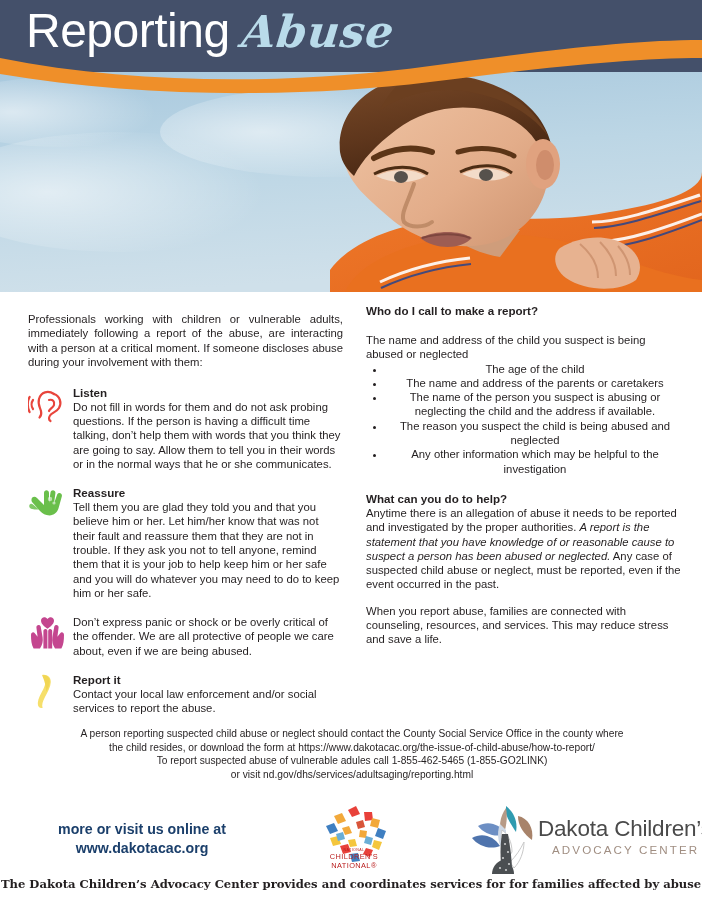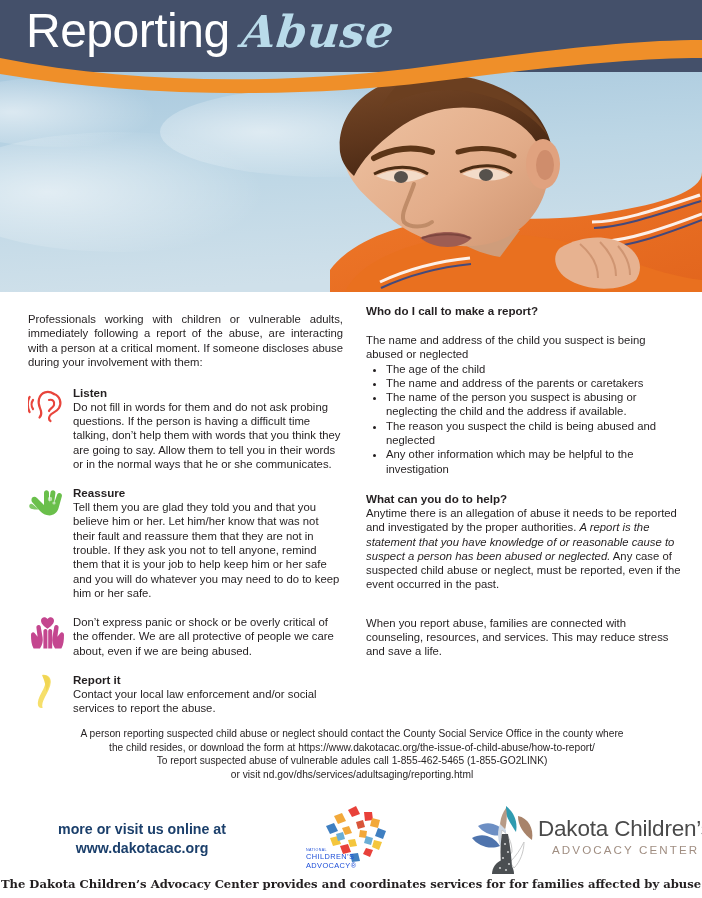--- a/index.html
+++ b/index.html
@@ -34,33 +34,33 @@
 
   .tip{position:relative;margin-bottom:15px;padding-left:45px;min-height:34px;}
   .tip-icon{position:absolute;left:0;top:0;width:40px;height:38px;}
   .tip h3{margin:8px 0 0 0;font-size:11.6px;font-weight:bold;line-height:14px;}
   .tip p{margin:0;font-size:11.3px;line-height:14.3px;}
 
   .rq h3{margin:0 0 0 0;font-size:11.6px;font-weight:bold;line-height:15px;}
   .rq p{margin:0;font-size:11.3px;line-height:14.3px;}
   .rq{margin-bottom:15px;}
   .rq ul{margin:0;padding-left:20px;list-style:disc;}
-  .rq li{font-size:11.3px;line-height:14.3px;margin:0;}
+  .rq li{font-size:11.3px;line-height:14.3px;margin:0;text-align:center;}
   .bi{font-weight:normal;font-style:italic;}
 
   
   .footnote{position:absolute;left:28px;top:727px;width:648px;text-align:center;
     font-size:10.2px;line-height:13.6px;}
 
   
   .callout{position:absolute;left:22px;top:820px;width:240px;text-align:center;
     color:#1b3f6b;font-size:14.2px;line-height:18.5px;font-weight:600;}
 
   .nca{position:absolute;left:306px;top:806px;width:96px;height:74px;}
-  .nca-text{position:absolute;left:306px;top:848px;width:96px;color:#1d4ed8;}
+  .nca-text{position:absolute;left:306px;top:848px;width:96px;text-align:center;color:#b91c1c;}
   .nca-t1{font-size:3.6px;letter-spacing:0.4px;line-height:5px;}
   .nca-t2{font-size:7.4px;letter-spacing:0.4px;line-height:8.5px;}
   .nca-t3{font-size:7.4px;letter-spacing:0.4px;line-height:8.5px;}
 
   .dcac{position:absolute;left:462px;top:800px;width:220px;height:78px;}
   .dcac-name{position:absolute;left:538px;top:816px;font-size:22.5px;color:#4a4a4a;
     font-weight:400;letter-spacing:-0.2px;white-space:nowrap;}
   .dcac-sub{position:absolute;left:552px;top:843px;font-size:11.6px;color:#a08e82;
     letter-spacing:2.1px;white-space:nowrap;}
 
@@ -248,21 +248,21 @@
         <li>The name and address of the parents or caretakers</li>
         <li>The name of the person you suspect is abusing or neglecting the child and the address if available.</li>
         <li>The reason you suspect the child is being abused and neglected</li>
         <li>Any other information which may be helpful to the investigation</li>
       </ul>
     </div>
 
     <div class="rq">
       <h3>What can you do to help?</h3>
       <p><span>Anytime there is an allegation of abuse it needs to be reported and investigated by the proper authorities. </span><span class="bi">A report is the statement that you have knowledge of or reasonable cause to suspect a person has been abused or neglected.</span><span> Any case of suspected child abuse or neglect, must be reported, even if the event occurred in the past.</span></p>
-      <p style="margin-top:24px">When you report abuse, families are connected with counseling, resources, and services. This may reduce stress and save a life.</p>
+      <p style="margin-top:12px">When you report abuse, families are connected with counseling, resources, and services. This may reduce stress and save a life.</p>
     </div>
 
   </div>
 
   <div class="footnote">
     <div>A person reporting suspected child abuse or neglect should contact the County Social Service Office in the county where</div>
     <div>the child resides, or download the form at https://www.dakotacac.org/the-issue-of-child-abuse/how-to-report/</div>
     <div>To report suspected abuse of vulnerable adules call 1-855-462-5465 (1-855-GO2LINK)</div>
     <div>or visit nd.gov/dhs/services/adultsaging/reporting.html</div>
   </div>
@@ -311,21 +311,21 @@
         <g fill="#6aaed6">
             <path d="M-18 -2 l7 -2 l2 7 l-7 2 z"></path>
             <path d="M12 0 l7 2 l-2 7 l-7 -2 z"></path>
           </g>
       </g>
     </svg>
   </div>
   <div class="nca-text">
     <div class="nca-t1">NATIONAL</div>
     <div class="nca-t2">CHILDREN’S</div>
-    <div class="nca-t3">ADVOCACY®</div>
+    <div class="nca-t3">NATIONAL®</div>
   </div>
 
   <div class="dcac">
     <svg width="90" height="78" viewBox="0 0 90 78">
       <path d="M44 6 C52 12 56 22 54 32 C50 26 46 20 44 14 Z" fill="#2f9bb0"></path>
       <path d="M44 8 C38 16 36 28 40 38 C44 30 46 18 44 8 Z" fill="#b79a86"></path>
       <path d="M56 16 C66 18 72 28 70 40 C62 34 56 26 56 16 Z" fill="#a8836a"></path>
       <path d="M16 26 C26 20 38 24 44 34 C34 38 22 34 16 26 Z" fill="#6d8fc4"></path>
       <path d="M10 38 C20 32 32 36 38 46 C28 50 16 46 10 38 Z" fill="#4f74ad"></path>
       <path d="M38 24 C34 34 36 46 44 54 L44 30 Z" fill="#cfd9e6"></path>

